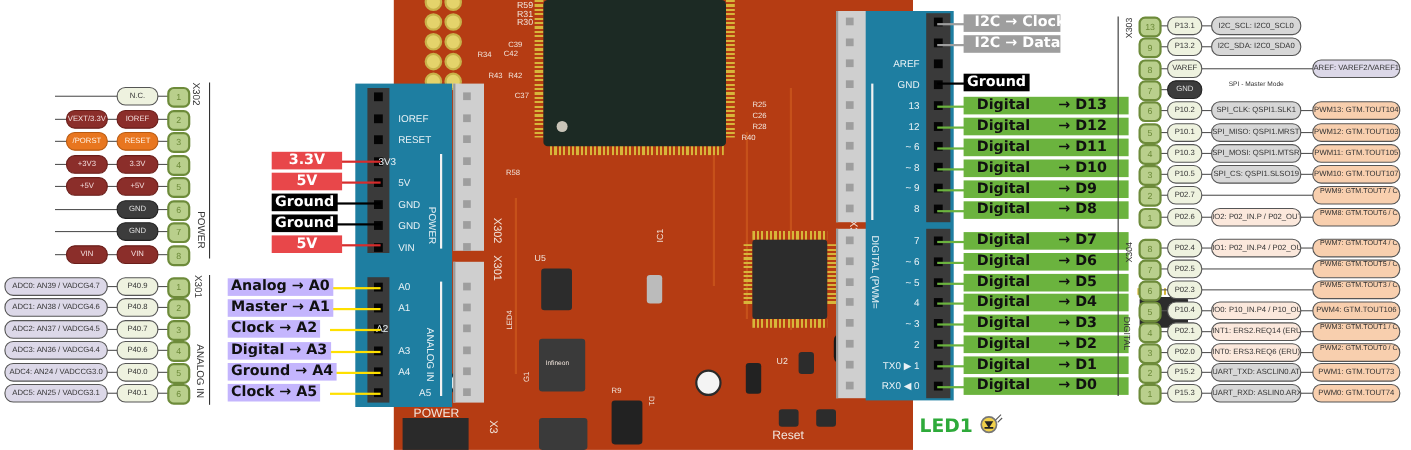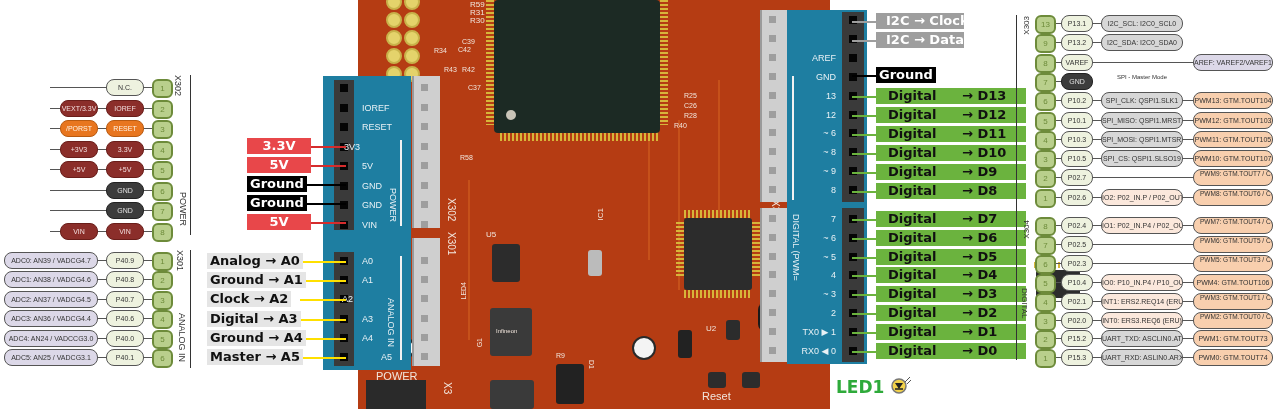--- a/index.html
+++ b/index.html
@@ -41,21 +41,21 @@
   .greyhdr { position:absolute; background:#cfcfcf; border-left:2px solid #9a9a9a; }
   .greysock { position:absolute; width:7px; height:7px; background:#9e9e9e; }
   .blbl { position:absolute; color:#e8f1f5; font-size:9px; white-space:nowrap; }
   .bvert { position:absolute; color:#e8f1f5; font-size:9px; writing-mode:vertical-rl; white-space:nowrap; }
   .wline { position:absolute; width:2px; background:#f2f2f2; }
 
   
   .lbl { position:absolute; height:16px; font-weight:bold; font-size:13px; line-height:16px; white-space:nowrap; font-family:"DejaVu Sans", sans-serif; }
   .lbl.red { background:#e8474a; color:#ffffff; text-align:center; }
   .lbl.black { background:#000000; color:#ffffff; padding:0 3px; }
-  .lbl.yellow { background:#e5e5e5; color:#111; padding:0 3px; }
+  .lbl.yellow { background:#c4b5fd; color:#111; padding:0 3px; }
   .lbl.green { background:#6bb33e; color:#111; }
   .lbl.grey { background:#9e9e9e; color:#ffffff; padding:0 10px; }
   .wire { position:absolute; height:2px; }
   .led1 { position:absolute; color:#2eaa3a; font-weight:bold; font-size:17px; font-family:"DejaVu Sans", sans-serif; }
 </style>
 </head>
 <body>
 
 <div id="x302diag">
     <div class="hline" style="left: 50px; top: 87px; width: 105px;"></div>
@@ -327,29 +327,29 @@
     <div class="lbl red" style="width: 64px; left: 247px; top: 157px;">5V</div>
     <div class="wire" style="left: 300px; top: 184px; width: 46px; background: rgb(0, 0, 0);"></div>
     <div class="lbl black" style="left: 247px; top: 176px;">Ground</div>
     <div class="wire" style="left: 300px; top: 203px; width: 46px; background: rgb(0, 0, 0);"></div>
     <div class="lbl black" style="left: 247px; top: 195px;">Ground</div>
     <div class="wire" style="left: 300px; top: 222px; width: 46px; background: rgb(214, 44, 44);"></div>
     <div class="lbl red" style="width: 64px; left: 247px; top: 214px;">5V</div>
     <div class="wire" style="left: 300px; top: 261px; width: 46px; background: rgb(255, 224, 0);"></div>
     <div class="lbl yellow" style="left: 207px; top: 253px;">Analog → A0</div>
     <div class="wire" style="left: 300px; top: 280.2px; width: 46px; background: rgb(255, 224, 0);"></div>
-    <div class="lbl yellow" style="left: 207px; top: 272.2px;">Ground → A1</div>
+    <div class="lbl yellow" style="left: 207px; top: 272.2px;">Master → A1</div>
     <div class="wire" style="left: 300px; top: 299.4px; width: 46px; background: rgb(255, 224, 0);"></div>
     <div class="lbl yellow" style="left: 207px; top: 291.4px;">Clock → A2</div>
     <div class="wire" style="left: 300px; top: 318.6px; width: 46px; background: rgb(255, 224, 0);"></div>
     <div class="lbl yellow" style="left: 207px; top: 310.6px;">Digital → A3</div>
     <div class="wire" style="left: 300px; top: 337.8px; width: 46px; background: rgb(255, 224, 0);"></div>
     <div class="lbl yellow" style="left: 207px; top: 329.8px;">Ground → A4</div>
     <div class="wire" style="left: 300px; top: 357px; width: 46px; background: rgb(255, 224, 0);"></div>
-    <div class="lbl yellow" style="left: 207px; top: 349px;">Master → A5</div>
+    <div class="lbl yellow" style="left: 207px; top: 349px;">Clock → A5</div>
     <div class="wire" style="left: 852px; top: 21px; width: 26px; background: rgb(158, 158, 158);"></div>
     <div class="lbl grey" style="left: 876px; top: 13px; width: 68px;">I2C → Clock</div>
     <div class="wire" style="left: 852px; top: 40px; width: 26px; background: rgb(158, 158, 158);"></div>
     <div class="lbl grey" style="left: 876px; top: 32px; width: 68px;">I2C → Data</div>
     <div class="wire" style="left: 852px; top: 75px; width: 26px; background: rgb(0, 0, 0);"></div>
     <div class="lbl black" style="left: 876px; top: 67px;">Ground</div>
     <div class="wire" style="left: 852px; top: 96px; width: 26px; background: rgb(107, 179, 62);"></div>
     <div class="lbl green" style="left: 876px; top: 88px; width: 150px;">
       <span style="position: absolute; left: 12px;">Digital</span>
       <span style="position: absolute; left: 86px;">→ D13</span>

